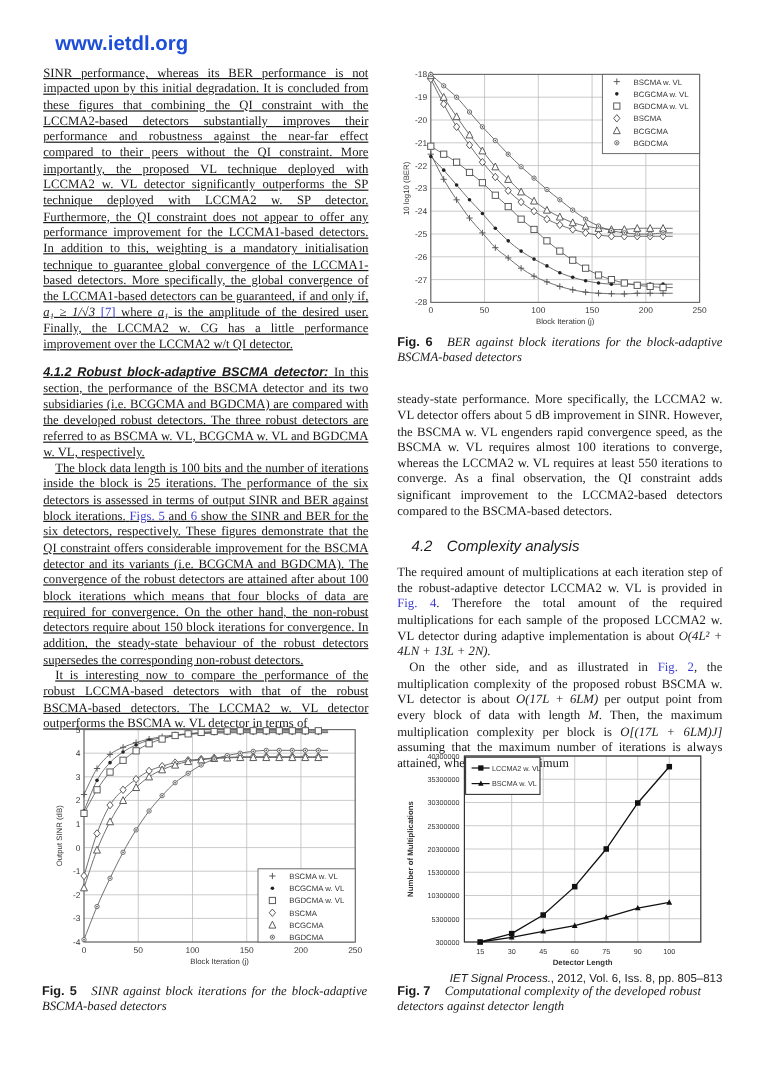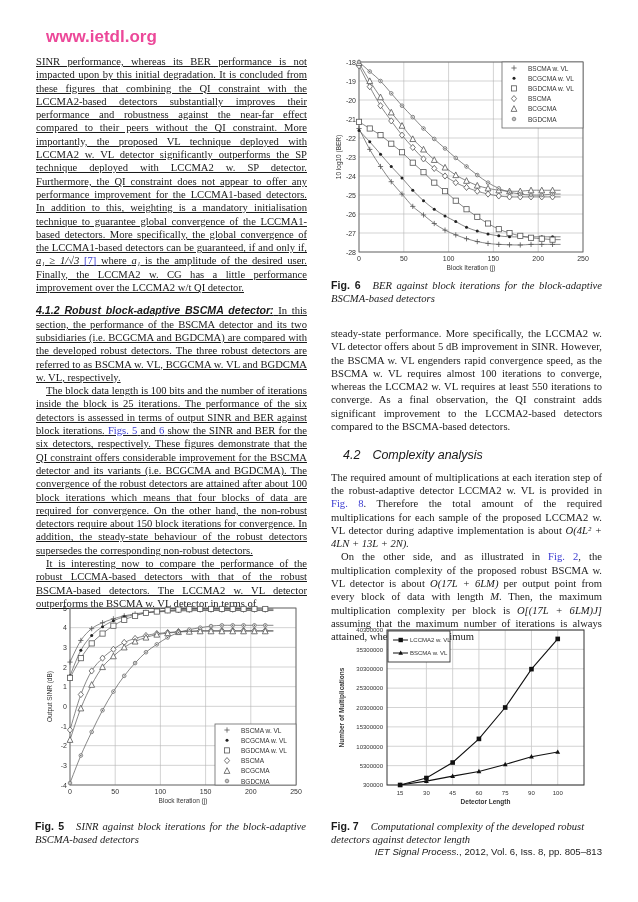--- a/index.html
+++ b/index.html
@@ -1,56 +1,56 @@
 <!DOCTYPE html>
 <html><head>
 <meta charset="utf-8">
 <style>
   html, body { margin:0; padding:0; background:#ffffff; }
   body { width:638px; height:902px; position:relative; overflow:hidden; color:#1a1a1a; }
-  .site { position:absolute; left:46px; top:27px; font-family:"Liberation Sans", sans-serif; font-weight:bold; font-size:17px; color:#ec4899; }
+  .site { position:absolute; left:46px; top:27px; font-family:"Liberation Sans", sans-serif; font-weight:bold; font-size:17px; color:#1d4ed8; }
   .col { position:absolute; font-family:"Liberation Serif", serif; font-size:10.6px; line-height:13.3px; text-align:justify; }
   .col p { margin:0; }
   .col p.ind { text-indent:10px; }
   .col-left { left:36px; top:55px; width:271px;text-decoration:underline; }
   .col-right { left:331px; top:327px; width:271px; }
   .sub { font-family:"Liberation Sans", sans-serif; font-style:italic; font-weight:bold; font-size:10.6px; }
   .sec { font-family:"Liberation Sans", sans-serif; font-style:italic; font-size:12.5px; margin:16px 0 8px 12px; }
   .sec .num { margin-right:12px; }
   .link { color:#3a3ad0; }
   .math { font-style:italic; }
   .cap { position:absolute; font-family:"Liberation Serif", serif; font-size:10.6px; line-height:13px; }
   .cap .lab { font-family:"Liberation Sans", sans-serif; font-weight:bold; font-style:normal; margin-right:12px; }
   .cap .txt { font-style:italic; }
   .cap6 { left:331px; top:279px; width:271px; text-align:justify; }
   .cap5 { left:35px; top:820px; width:271px; text-align:justify; }
   .cap7 { left:331px; top:820px; width:271px; }
   .footer { position:absolute; font-family:"Liberation Sans", sans-serif; font-size:9.6px; line-height:12.5px; color:#222; }
   .foot-l { left:35px; top:855px; }
-  .foot-r { right:36px; top:846px; text-align:left; }
+  .foot-r { right:36px; top:810px; text-align:left; }
   .foot-r .jn { font-style:italic; }
   svg text { font-family:"Liberation Sans", sans-serif; }
   .chart { position:absolute; left:0; top:0; }
 </style>
 </head>
 <body>
 
 <div class="site">www.ietdl.org</div>
 
 <div class="col col-left">
   <p><span>SINR performance, whereas its BER performance is not impacted upon by this initial degradation. It is concluded from these figures that combining the QI constraint with the LCCMA2-based detectors substantially improves their performance and robustness against the near-far effect compared to their peers without the QI constraint. More importantly, the proposed VL technique deployed with LCCMA2 w. VL detector significantly outperforms the SP technique deployed with LCCMA2 w. SP detector. Furthermore, the QI constraint does not appear to offer any performance improvement for the LCCMA1-based detectors. In addition to this, weighting is a mandatory initialisation technique to guarantee global convergence of the LCCMA1-based detectors. More specifically, the global convergence of the LCCMA1-based detectors can be guaranteed, if and only if,</span> <span class="math">a₁ ≥ 1/√3</span> <span class="link">[7]</span> <span>where</span> <span class="math">a₁</span> <span>is the amplitude of the desired user. Finally, the LCCMA2 w. CG has a little performance improvement over the LCCMA2 w/t QI detector.</span></p>
   <p style="margin-top:10px"><span class="sub">4.1.2 Robust block-adaptive BSCMA detector:</span> <span>In this section, the performance of the BSCMA detector and its two subsidiaries (i.e. BCGCMA and BGDCMA) are compared with the developed robust detectors. The three robust detectors are referred to as BSCMA w. VL, BCGCMA w. VL and BGDCMA w. VL, respectively.</span></p>
   <p class="ind"><span>The block data length is 100 bits and the number of iterations inside the block is 25 iterations. The performance of the six detectors is assessed in terms of output SINR and BER against block iterations.</span> <span class="link">Figs. 5</span> <span>and</span> <span class="link">6</span> <span>show the SINR and BER for the six detectors, respectively. These figures demonstrate that the QI constraint offers considerable improvement for the BSCMA detector and its variants (i.e. BCGCMA and BGDCMA). The convergence of the robust detectors are attained after about 100 block iterations which means that four blocks of data are required for convergence. On the other hand, the non-robust detectors require about 150 block iterations for convergence. In addition, the steady-state behaviour of the robust detectors supersedes the corresponding non-robust detectors.</span></p>
   <p class="ind">It is interesting now to compare the performance of the robust LCCMA-based detectors with that of the robust BSCMA-based detectors. The LCCMA2 w. VL detector outperforms the BSCMA w. VL detector in terms of</p>
 </div>
 
 <div class="col col-right">
   <p>steady-state performance. More specifically, the LCCMA2 w. VL detector offers about 5 dB improvement in SINR. However, the BSCMA w. VL engenders rapid convergence speed, as the BSCMA w. VL requires almost 100 iterations to converge, whereas the LCCMA2 w. VL requires at least 550 iterations to converge. As a final observation, the QI constraint adds significant improvement to the LCCMA2-based detectors compared to the BSCMA-based detectors.</p>
   <div class="sec"><span class="num">4.2</span><span>Complexity analysis</span></div>
-  <p><span>The required amount of multiplications at each iteration step of the robust-adaptive detector LCCMA2 w. VL is provided in</span> <span class="link">Fig. 8</span><span>. Therefore the total amount of the required multiplications for each sample of the proposed LCCMA2 w. VL detector during adaptive implementation is about</span> <span class="math">O(4L² + 4LN + 13L + 2N).</span></p>
+  <p><span>The required amount of multiplications at each iteration step of the robust-adaptive detector LCCMA2 w. VL is provided in</span> <span class="link">Fig. 4</span><span>. Therefore the total amount of the required multiplications for each sample of the proposed LCCMA2 w. VL detector during adaptive implementation is about</span> <span class="math">O(4L² + 4LN + 13L + 2N).</span></p>
   <p class="ind"><span>On the other side, and as illustrated in</span> <span class="link">Fig. 2</span><span>, the multiplication complexity of the proposed robust BSCMA w. VL detector is about</span> <span class="math">O(17L + 6LM)</span> <span>per output point from every block of data with length</span> <span class="math">M</span><span>. Then, the maximum multiplication complexity per block is</span> <span class="math">O[(17L + 6LM)J]</span> <span>assuming that the maximum number of iterations is always attained, where</span> <span class="math">J</span> <span>is the maximum</span></p>
 </div>
 
 <svg class="chart" id="charts" width="638" height="902">
     <g>
       <line x1="359" y1="62" x2="359" y2="252" stroke="#b5b5b5" stroke-width="0.6"></line>
       <text x="359" y="261" font-size="7" fill="#333" text-anchor="middle">0</text>
       <line x1="403.8" y1="62" x2="403.8" y2="252" stroke="#b5b5b5" stroke-width="0.6"></line>
       <text x="403.8" y="261" font-size="7" fill="#333" text-anchor="middle">50</text>
       <line x1="448.6" y1="62" x2="448.6" y2="252" stroke="#b5b5b5" stroke-width="0.6"></line>

